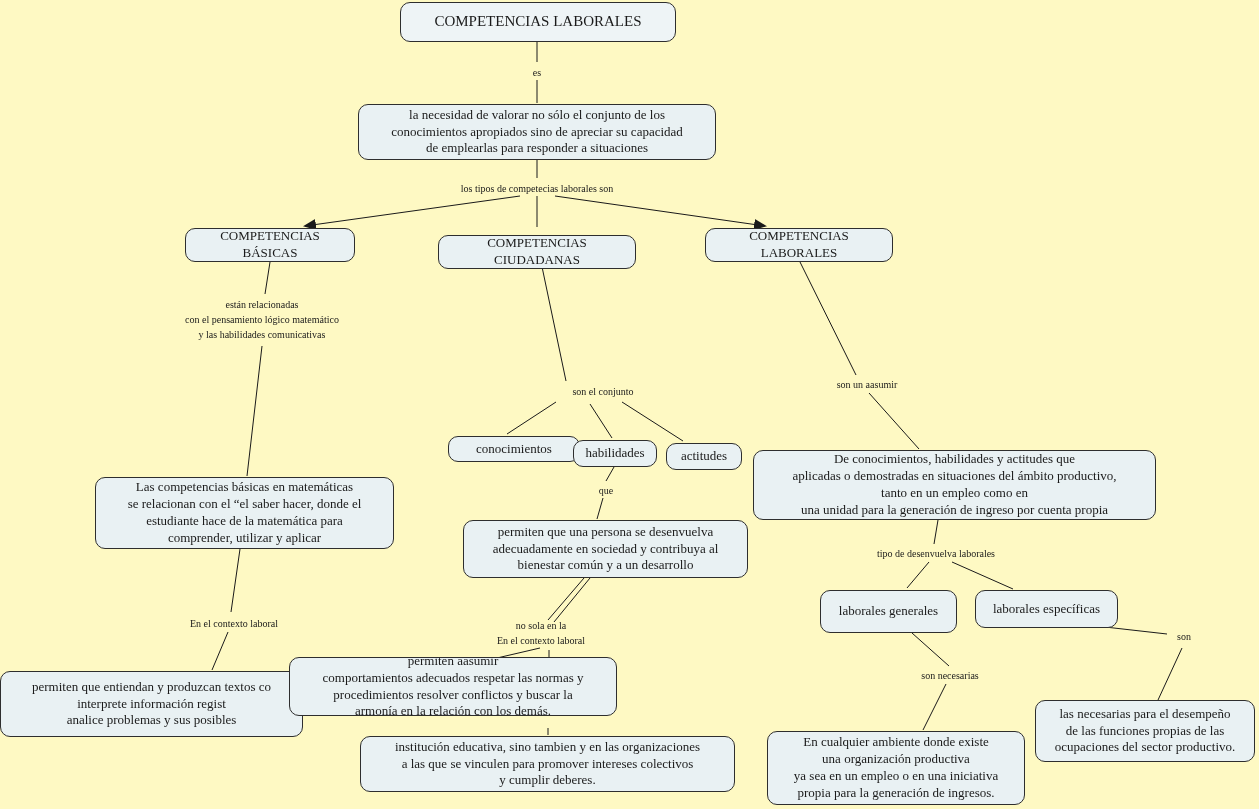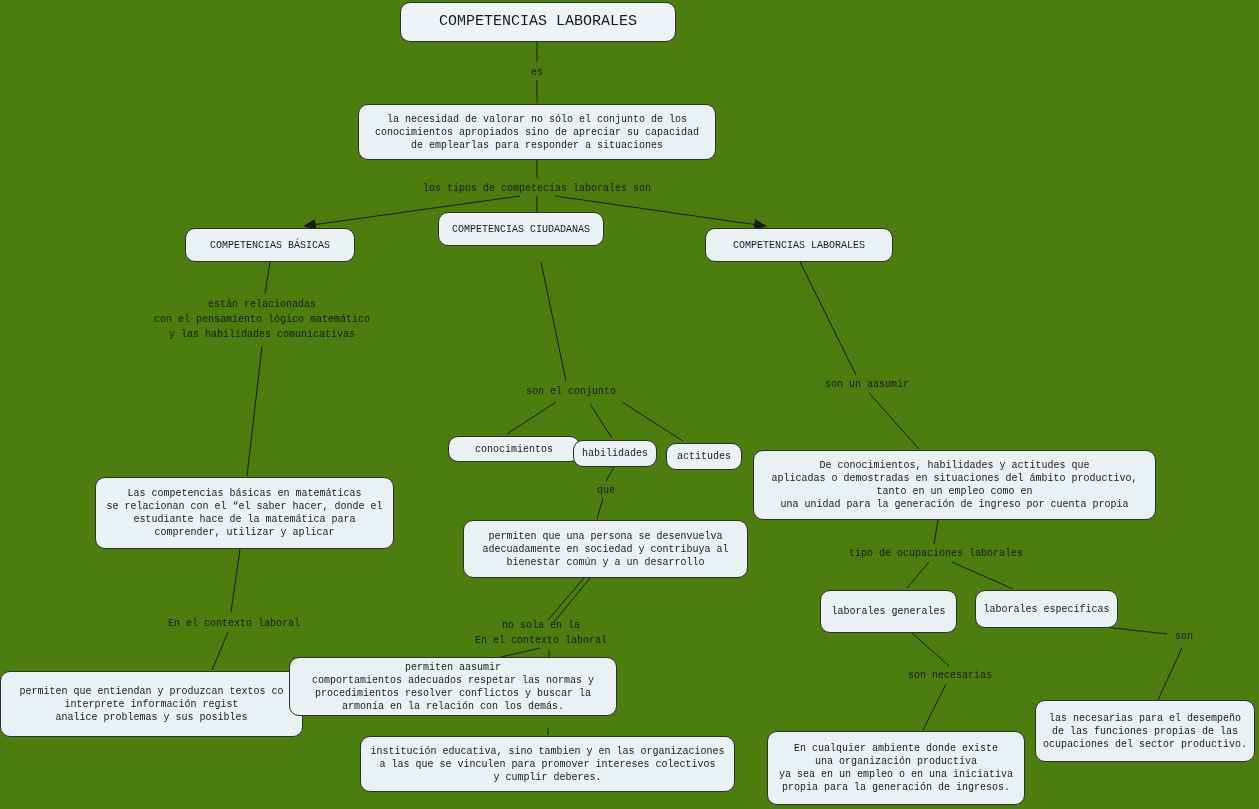--- a/index.html
+++ b/index.html
@@ -1,25 +1,25 @@
 <!DOCTYPE html>
 <html><head>
 <meta charset="utf-8">
 <style>
   html,body{margin:0;padding:0;background:#ffffff;}
   #canvas{
-    position:relative;width:1259px;height:809px;background:#4d7c0f;
-    font-family:Liberation Mono, monospace;color:#1a1a1a;overflow:hidden;
+    position:relative;width:1259px;height:809px;background:#fef9c3;
+    font-family:Liberation Serif, serif;color:#1a1a1a;overflow:hidden;
   }
   #wires{position:absolute;left:0;top:0;z-index:0;}
   .node{
     position:absolute;z-index:1;box-sizing:border-box;
     background:#e9f1f3;border:1px solid #2e2e2e;border-radius:10px;
     display:flex;align-items:center;justify-content:center;
-    text-align:center;font-size:10px;line-height:1.30;
+    text-align:center;font-size:13px;line-height:1.30;
     padding:2px 6px;overflow:hidden;
   }
   .node span{white-space:pre-line;}
   .title-node{font-size:15px;background:#eef4f6;}
   .lbl{
     position:absolute;z-index:1;transform:translateX(-50%);
     text-align:center;font-size:10px;line-height:15px;white-space:pre;
   }
   .z2{z-index:2;} .z3{z-index:3;}
 </style>
@@ -74,21 +74,21 @@
 
   <div class="node" style="left:358px;top:104px;width:358px;height:56px">
       <span>la necesidad de valorar no sólo el conjunto de los
 conocimientos apropiados sino de apreciar su capacidad
 de emplearlas para responder a situaciones</span>
     </div>
 
   <div class="node" style="left:185px;top:228px;width:170px;height:34px">
       <span>COMPETENCIAS BÁSICAS</span>
     </div>
-  <div class="node" style="left:438px;top:212px;width:166px;height:34px">
+  <div class="node" style="left:438px;top:235px;width:198px;height:34px">
       <span>COMPETENCIAS CIUDADANAS</span>
     </div>
   <div class="node" style="left:705px;top:228px;width:188px;height:34px">
       <span>COMPETENCIAS LABORALES</span>
     </div>
 
   <div class="node" style="left:95px;top:477px;width:299px;height:72px">
       <span>Las competencias básicas en matemáticas
 se relacionan con el “el saber hacer, donde el
 estudiante hace de la matemática para
@@ -156,22 +156,22 @@
 de las funciones propias de las
 ocupaciones del sector productivo.</span>
     </div>
 
   <div class="lbl" style="left:537px;top:65px">es</div>
   <div class="lbl" style="left:537px;top:181px">los tipos de competecias laborales son</div>
   <div class="lbl" style="left:262px;top:297px">están relacionadas
 con el pensamiento lógico matemático
 y las habilidades comunicativas</div>
   <div class="lbl" style="left:234px;top:616px">En el contexto laboral</div>
-  <div class="lbl" style="left:571px;top:384px">son el conjunto</div>
+  <div class="lbl" style="left:603px;top:384px">son el conjunto</div>
   <div class="lbl" style="left:606px;top:483px">que</div>
   <div class="lbl" style="left:541px;top:618px">no sola en la
 En el contexto laboral</div>
   <div class="lbl" style="left:867px;top:377px">son un aasumir</div>
-  <div class="lbl" style="left:936px;top:546px">tipo de ocupaciones laborales</div>
+  <div class="lbl" style="left:936px;top:546px">tipo de desenvuelva laborales</div>
   <div class="lbl" style="left:950px;top:668px">son necesarias</div>
   <div class="lbl" style="left:1184px;top:629px">son</div>
 
 </div>
 
 </body></html>

